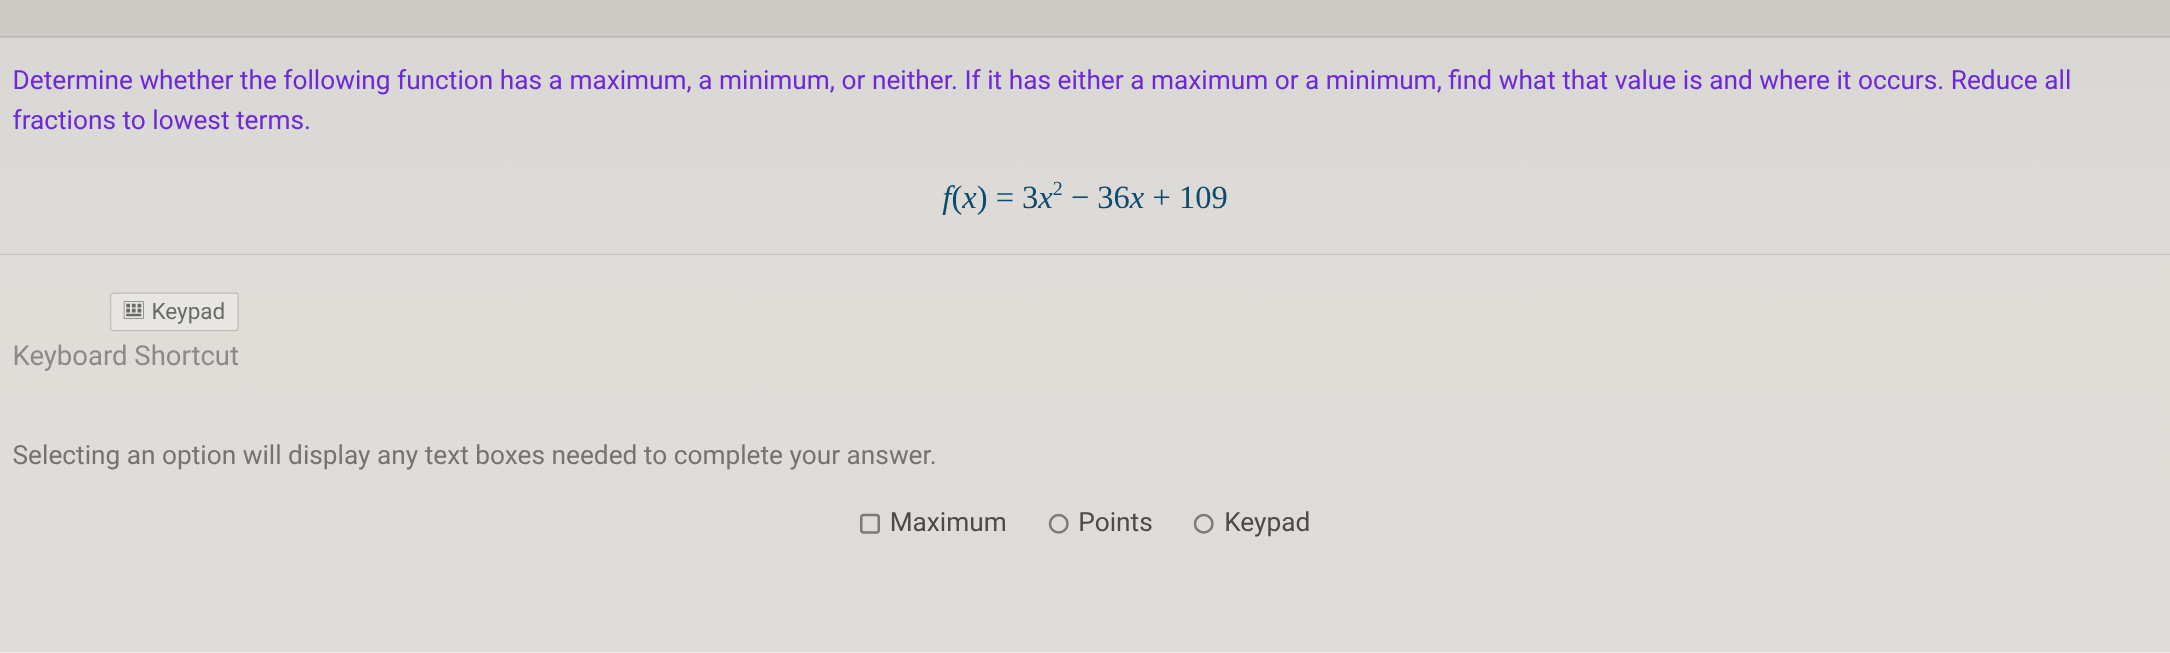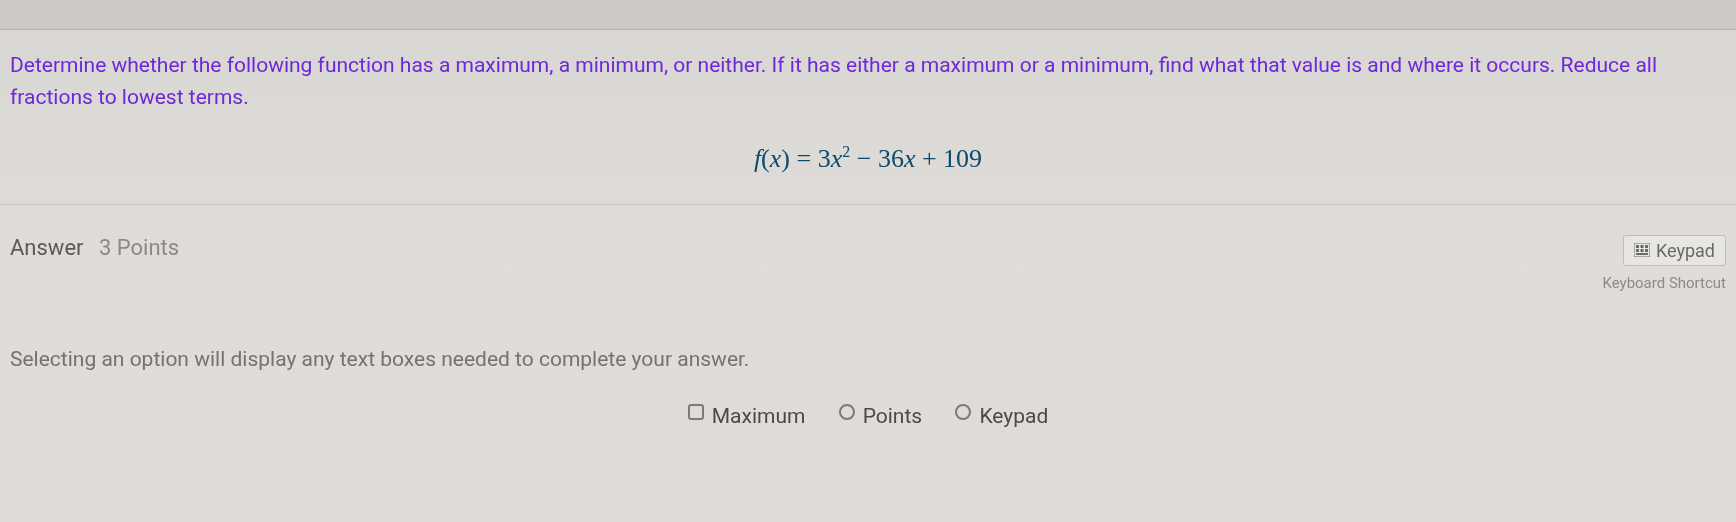--- a/index.html
+++ b/index.html
@@ -92,36 +92,36 @@
       width: 16px;
       height: 14px;
     }
     .keypad-icon svg {
       width: 100%;
       height: 100%;
     }
     .keyboard-shortcut {
       margin-top: 8px;
       color: #8a8a8a;
-      font-size: 15px;
+      font-size: 22px;
     }
     .instruction {
       font-size: 21px;
       color: #737373;
       margin-top: 55px;
     }
     .radio-row {
       margin-top: 30px;
       text-align: center;
       font-size: 21px;
       color: #4a4a4a;
     }
     .radio-option {
       display: inline-flex;
-      align-items: flex-start;
+      align-items: center;
       margin: 0 14px;
       cursor: pointer;
     }
     .radio-circle {
       display: inline-block;
       width: 16px;
       height: 16px;
       border: 2px solid #7a7a7a;
       border-radius: 3px;
       margin-right: 8px;
@@ -141,24 +141,20 @@
 
 <div class="question-area">
   <div class="question-text">Determine whether the following function has a maximum, a minimum, or neither. If it has either a maximum or a minimum, find what that value is and where it occurs. Reduce all fractions to lowest terms.</div>
   <div class="formula">
     <span class="fn">f</span><span class="paren">(</span><span class="fn">x</span><span class="paren">)</span><span class="num"> = </span><span class="num">3</span><span class="fn">x</span><sup>2</sup><span class="num"> − </span><span class="num">36</span><span class="fn">x</span><span class="num"> + </span><span class="num">109</span>
   </div>
 </div>
 
 <div class="answer-section">
   <div class="answer-header">
-    <div class="answer-label">
-      <span class="label">Answer</span>
-      <span class="points">3 Points</span>
-    </div>
     <div class="right-controls">
       <div class="keypad-btn">
         <span class="keypad-icon">
           <svg viewBox="0 0 16 14">
             <rect x="0" y="0" width="16" height="14" fill="none" stroke="#6a6a6a" stroke-width="1"></rect>
             <rect x="2" y="2" width="3" height="3" fill="#6a6a6a"></rect>
             <rect x="6.5" y="2" width="3" height="3" fill="#6a6a6a"></rect>
             <rect x="11" y="2" width="3" height="3" fill="#6a6a6a"></rect>
             <rect x="2" y="6" width="3" height="3" fill="#6a6a6a"></rect>
             <rect x="6.5" y="6" width="3" height="3" fill="#6a6a6a"></rect>

